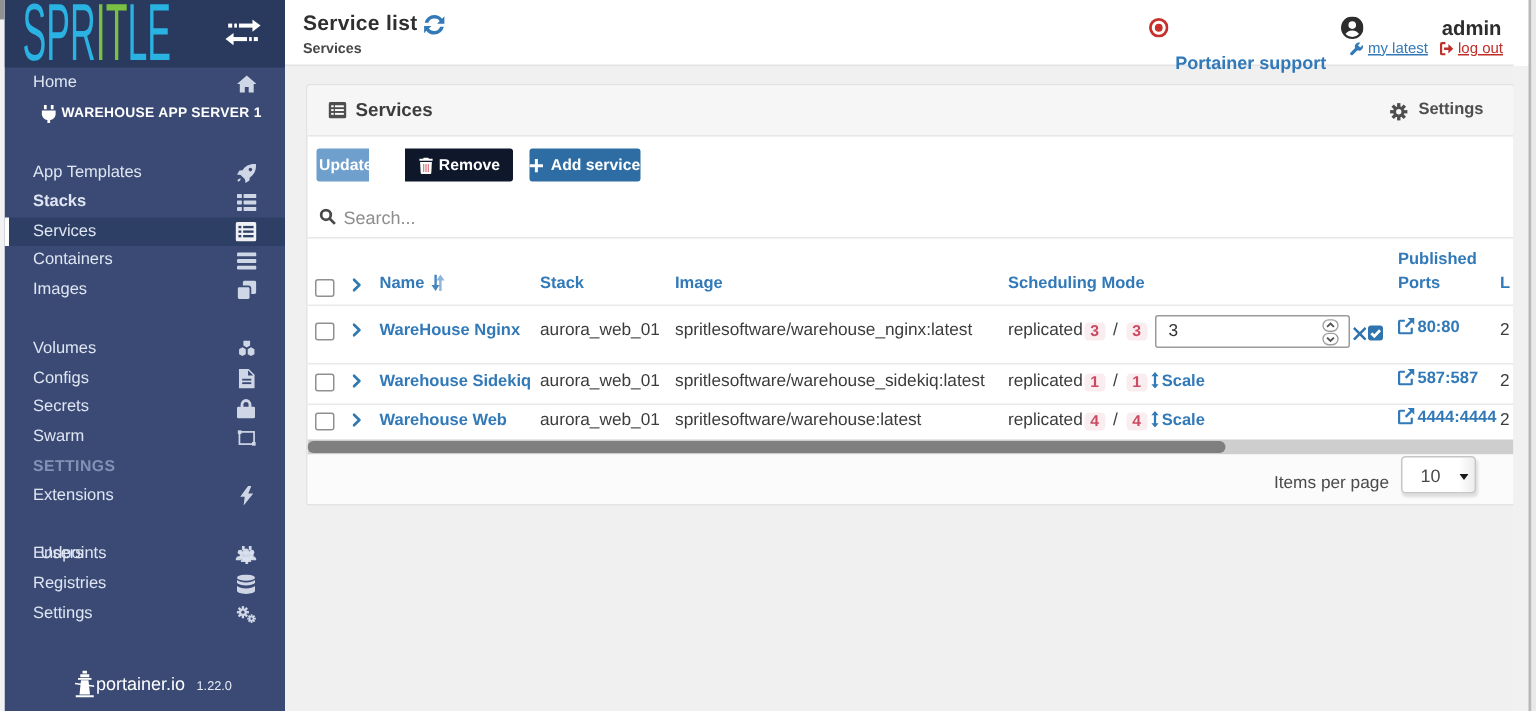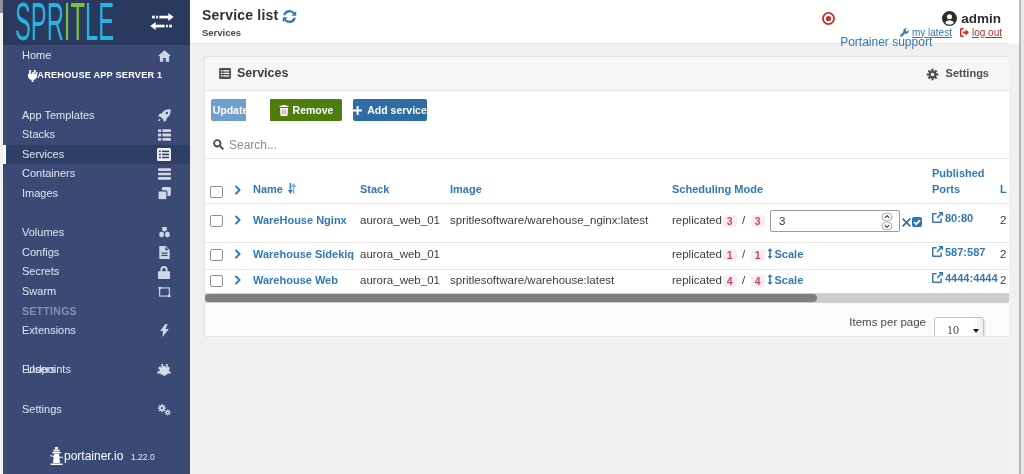--- a/index.html
+++ b/index.html
@@ -16,60 +16,60 @@
   #edgeRline { left:1019px; top:0; width:2px; height:474px; background:#b6b8ba; z-index:52; }
   #edgeRout { left:1021px; top:0; width:3px; height:474px; background:#e9e9ea; z-index:52; }
 
   
   #sidebar { left:3px; top:0; width:187px; height:474px; background:#3a4a74; z-index:10; }
   #logoarea { position:absolute; left:0; top:0; width:187px; height:45px; background:#293a5e; }
   .mrow { position:absolute; left:0; width:187px; height:19.6px; line-height:19.6px; color:#dfe5f2; font-size:11px; font-weight:400; white-space:nowrap; padding-left:19px; }
   .mrow .micon { position:absolute; right:19px; top:50%; transform:translateY(-50%); width:14px; height:14px; display:flex; align-items:center; justify-content:center; opacity:0.92; }
   .mrow.active { background:#2e3f66; border-left:3px solid #ffffff; padding-left:16px; }
   .mhead { position:absolute; left:0; width:187px; height:19.6px; line-height:19.6px; color:#8292b5; font-size:10.5px; font-weight:700; padding-left:19px; letter-spacing:0.3px; }
-  #srvrow { position:absolute; left:0; top:66px; width:187px; height:19.6px; line-height:19.6px; color:#ffffff; font-size:9.2px; letter-spacing:-0.1px; white-space:nowrap; font-weight:700; padding-left:26px; letter-spacing:0.2px; }
+  #srvrow { position:absolute; left:0; top:66px; width:187px; height:19.6px; line-height:19.6px; color:#ffffff; font-size:9.2px; letter-spacing:-0.1px; white-space:nowrap; font-weight:700; padding-left:38px; letter-spacing:0.2px; }
   #srvrow svg { position:absolute; left:24px; top:4px; }
   #sbfooter { position:absolute; left:0; top:446px; width:187px; height:22px; color:#ffffff; }
 
   
   #topbar { left:190px; top:0; width:834px; height:44px; background:#ffffff; border-bottom:1px solid #e2e2e2; z-index:5; }
   #title { position:absolute; left:12px; top:7px; font-size:14px; font-weight:700; color:#2f2f2f; letter-spacing:0.2px; }
   #crumb { position:absolute; left:12px; top:27px; font-size:9.5px; font-weight:700; color:#474747; }
   #titleref { position:absolute; left:92px; top:9px; }
   #hdr1 { position:absolute; right:23px; top:10px; height:16px; display:flex; align-items:center; }
   #hdr2 { position:absolute; right:22px; top:26px; height:12px; display:flex; align-items:center; }
 
   
   #widget { left:204px; top:56px; width:806px; height:281px; background:#ffffff; border:1px solid #e3e3e3; border-radius:2px; z-index:5; overflow:hidden; }
   #phead { position:absolute; left:0; top:0; width:804px; height:34px; background:#f6f6f6; border-bottom:1px solid #e7e7e7; }
   #ptitle { position:absolute; left:32px; top:9px; font-size:12.5px; font-weight:700; color:#3c3c3c; }
   #pset { position:absolute; right:20px; top:10px; font-size:11px; font-weight:700; color:#4e4e4e; }
   .btn { position:absolute; top:42px; height:22px; white-space:nowrap; border-radius:2px; color:#fff; font-size:10.5px; font-weight:700; display:flex; align-items:center; justify-content:center; }
   #btnupd { left:6px; width:35px; background:#6f9fcd; border-radius:2px 0 0 2px; }
-  #btnrem { left:65px; width:72px; background:#4d7c0f; border-radius:0 2px 2px 0; }
+  #btnrem { left:65px; width:72px; background:#0f172a; border-radius:0 2px 2px 0; }
   #btnadd { left:148px; width:74px; background:#2e6da4; }
   #searchrow { position:absolute; left:0; top:76px; width:804px; height:26px; border-bottom:1px solid #e7e7e7; }
   #searchtxt { position:absolute; left:24px; top:5px; font-size:12px; color:#8d8d8d; }
 
   
   .cb { position:absolute; width:12.5px; height:12.5px; border:1.2px solid #909090; border-radius:2px; background:#fff; }
   .th { position:absolute; color:#3279b8; font-size:11px; font-weight:700; }
   .td { position:absolute; color:#3c3c3c; font-size:11.5px; font-weight:400; white-space:nowrap; }
   .tdlink { position:absolute; color:#3279b8; font-size:11px; font-weight:700; white-space:nowrap; }
   .badge { position:absolute; width:13.5px; height:12px; background:#f9edf0; color:#cc4961; border-radius:3px; font-size:10.5px; font-weight:700; text-align:center; line-height:12px; }
   .rowline { position:absolute; left:0; width:804px; height:1px; background:#e9e9e9; }
 
   
   #hscroll { position:absolute; left:0; top:236px; width:804px; height:10px; background:#cecece; }
   #hthumb { position:absolute; left:0; top:1px; width:612px; height:8px; background:#7f7f7f; border-radius:4px; }
 
   
   #wfoot { position:absolute; left:0; top:246px; width:804px; height:34px; background:#fbfbfb; }
   #ipp { position:absolute; right:83px; top:12.5px; font-size:11.5px; color:#4a4a4a; }
-  #sel { position:absolute; right:25px; top:14px; width:50px; height:25px; background:linear-gradient(to right,#ffffff 78%,#ededed 100%); border:1px solid #c6c6c6; border-radius:3px; font-size:12px; color:#4a4a4a; box-shadow:1px 2px 2px rgba(0,0,0,0.12);font-family:Liberation Serif, serif; }
+  #sel { position:absolute; right:25px; top:1px; width:50px; height:25px; background:linear-gradient(to right,#ffffff 78%,#ededed 100%); border:1px solid #c6c6c6; border-radius:3px; font-size:12px; color:#4a4a4a; box-shadow:1px 2px 2px rgba(0,0,0,0.12); }
   #sel .val { position:absolute; left:12px; top:4.5px; }
   #sel .car { position:absolute; right:4px; top:0; width:7px; height:25px; display:flex; align-items:center; justify-content:center; }
 
   
   #numin { position:absolute; left:565px; top:153px; width:130px; height:22px; background:#fff; border:1px solid #9b9b9b; border-radius:2px; }
   #numin .v { position:absolute; left:8px; top:4px; font-size:11.5px; color:#333; }
   #numin .sp { position:absolute; right:5px; top:1px; width:14px; height:19px; }
   .bluecb { position:absolute; width:10px; height:10px; background:#2e74ae; border-radius:2px; }
 </style>
 </head>
@@ -114,21 +114,21 @@
       </svg>
     WAREHOUSE APP SERVER 1
   </div>
   <div class="mrow" style="top:105.5px;">App Templates
     <span class="micon">
         <svg width="13" height="13" viewBox="0 0 16 16" fill="#dce3f1">
           <path d="M15.5.5 C11 0 6.8 1.8 4.6 5.5 L2 5.8 0 9 l3 .5 3.5 3.5 L7 16 l3.2-2 .3-2.6 C14.2 9.2 16 5 15.5.5 z M11 6.5 a1.5 1.5 0 1 1 0-3 1.5 1.5 0 0 1 0 3 z M1 15 c1-.3 2.2-1.5 2-2.5 C2 12 1 13 .5 13.5.3 14 .8 14.8 1 15 z"></path>
         </svg>
       </span>
   </div>
-  <div class="mrow" style="top:125.1px;">Stacks
+  <div class="mrow" style="top:125.1px;font-weight:bold;">Stacks
     <span class="micon">
         <svg width="13" height="12" viewBox="0 0 16 14" fill="#dce3f1">
           <rect x="0" y="0" width="4" height="3.4" rx="0.6"></rect>
           <rect x="5.4" y="0" width="10.6" height="3.4" rx="0.6"></rect>
           <rect x="0" y="5.3" width="4" height="3.4" rx="0.6"></rect>
           <rect x="5.4" y="5.3" width="10.6" height="3.4" rx="0.6"></rect>
           <rect x="0" y="10.6" width="4" height="3.4" rx="0.6"></rect>
           <rect x="5.4" y="10.6" width="10.6" height="3.4" rx="0.6"></rect>
         </svg>
       </span>
@@ -212,20 +212,29 @@
           <path d="M0 11 c0-2.3 1.5-3.6 4-3.6 .9 0 1.7.2 2.3.5 C5.4 8.8 4.9 10 4.9 11 z M13.1 11 c0-1 -.5-2.2 -1.4-3.1 .6-.3 1.4-.5 2.3-.5 2.5 0 4 1.3 4 3.6 z"></path>
           <circle cx="9" cy="3.6" r="2.6"></circle>
           <path d="M4.6 12.6 c0-2.8 1.8-4.4 4.4-4.4 s4.4 1.6 4.4 4.4 z"></path>
         </svg>
       </span>
   </div>
   <div class="mrow" style="top:360.3px;">Endpoints
     <span class="micon">
         <svg width="11" height="12" viewBox="0 0 12 13" fill="#dce3f1">
           <path d="M2.5 0 h2 v3 h-2 z M7.5 0 h2 v3 h-2 z M1 4 h10 v3 a5 5 0 0 1 -4 3.9 V13 H5 V10.9 A5 5 0 0 1 1 7 z"></path>
+        </svg>
+      </span>
+  </div>
+  <div class="mrow" style="top:379.9px;">Registries
+    <span class="micon">
+        <svg width="12" height="13" viewBox="0 0 14 15" fill="#dce3f1">
+          <ellipse cx="7" cy="2.4" rx="7" ry="2.4"></ellipse>
+          <path d="M0 4.2 c1.4 1.3 4 1.9 7 1.9 s5.6-.6 7-1.9 v2.4 c-1.4 1.3-4 1.9-7 1.9 S1.4 7.9 0 6.6 z"></path>
+          <path d="M0 8.9 c1.4 1.3 4 1.9 7 1.9 s5.6-.6 7-1.9 v3.7 c0 1.3-3.1 2.4-7 2.4 S0 13.9 0 12.6 z"></path>
         </svg>
       </span>
   </div>
   <div class="mrow" style="top:399.5px;">Settings
     <span class="micon">
         <svg width="15" height="13" viewBox="0 0 17 14.5">
           <circle cx="6" cy="5.6" r="3.1" fill="#dce3f1"></circle>
           <rect x="5.05" y="0.70" width="1.9" height="3.00" fill="#dce3f1" transform="rotate(0.0 6 5.6)"></rect>
           <rect x="5.05" y="0.70" width="1.9" height="3.00" fill="#dce3f1" transform="rotate(45.0 6 5.6)"></rect>
           <rect x="5.05" y="0.70" width="1.9" height="3.00" fill="#dce3f1" transform="rotate(90.0 6 5.6)"></rect>
@@ -269,25 +278,25 @@
       <path d="M8 1 a7 7 0 0 1 5.6 2.8 L15.2 2 V7.2 H10 L11.9 5.3 A4.4 4.4 0 0 0 8 3.6 4.5 4.5 0 0 0 3.8 6.6 H1.2 A7 7 0 0 1 8 1 z M8 15 A7 7 0 0 1 2.4 12.2 L.8 14 V8.8 H6 L4.1 10.7 a4.4 4.4 0 0 0 3.9 1.7 4.5 4.5 0 0 0 4.2-3 h2.6 A7 7 0 0 1 8 15 z"></path>
     </svg>
   <div id="crumb">Services</div>
 
   <div id="hdr1">
     <svg width="13" height="13" viewBox="0 0 14 14" style="margin-right:5px;">
         <circle cx="7" cy="7" r="7" fill="#c9302c"></circle>
         <circle cx="7" cy="7" r="3.9" fill="none" stroke="#ffffff" stroke-width="2.2"></circle>
         <circle cx="7" cy="7" r="1.6" fill="#c9302c"></circle>
       </svg>
-    <span style="font-size:12px;font-weight:400;color:#3279b8;margin-top:48px;">Portainer support</span>
+    <span style="font-size:12px;font-weight:700;color:#3279b8;margin-top:48px;">Portainer support</span>
     <svg width="15" height="15" viewBox="0 0 16 16" style="margin-left:10px;margin-right:4px;">
         <path d="M8 0 A8 8 0 1 0 8 16 A8 8 0 0 0 8 0 z M8 3.4 a2.7 2.7 0 1 1 0 5.4 2.7 2.7 0 0 1 0-5.4 z M8 14.6 a6.6 6.6 0 0 1 -4.8-2.1 c.8-1.6 2.6-2.6 4.8-2.6 s4 1 4.8 2.6 A6.6 6.6 0 0 1 8 14.6 z" fill="#2d2d2d"></path>
       </svg>
-    <span style="font-size:13.5px;font-weight:700;color:#2d2d2d;">admin</span>
+    <span style="font-size:13.5px;font-weight:700;color:#2d2d2d;margin-left:48px;">admin</span>
   </div>
   <div id="hdr2">
     <svg width="9" height="9" viewBox="0 0 10 10" fill="#3279b8" style="margin-right:3px;">
         <path d="M9.4 2.3 A3 3 0 0 1 5.5 6.2 L2.2 9.5 A1.2 1.2 0 0 1 .5 7.8 L3.8 4.5 A3 3 0 0 1 7.7 .6 L5.9 2.4 7.6 4.1 z"></path>
       </svg>
     <span style="font-size:10px;color:#3279b8;text-decoration:underline;">my latest</span>
     <span style="width:8px;"></span>
     <svg width="9" height="9" viewBox="0 0 10 10" fill="#bf2e29" style="margin-right:3px;">
         <path d="M0 1.5 A1.5 1.5 0 0 1 1.5 0 H4 V1.6 H1.6 V8.4 H4 V10 H1.5 A1.5 1.5 0 0 1 0 8.5 z M6.2 1.4 L9.8 5 6.2 8.6 V6 H3 V4 h3.2 z"></path>
       </svg>
@@ -411,20 +420,21 @@
   <div class="tdlink" style="left:740px; top:155px; font-weight:600;">80:80</div>
   <div class="td" style="left:795px; top:156.5px;">2</div>
   <div class="rowline" style="top:184.5px;"></div>
 
   <div class="cb" style="left:5px; top:191.5px;"></div>
   <svg width="6" height="10" viewBox="0 0 6 10" style="position:absolute;left:30px;top:192px;" fill="none" stroke="#2f79b3" stroke-width="1.8" stroke-linecap="round" stroke-linejoin="round">
       <path d="M1 1.5 L4.6 5 L1 8.5"></path>
     </svg>
   <div class="tdlink" style="left:48px; top:190.5px;">Warehouse Sidekiq</div>
   <div class="td" style="left:155px; top:190.5px;">aurora_web_01</div>
+  <div class="td" style="left:245px; top:190.5px;">spritlesoftware/warehouse_sidekiq:latest</div>
   <div class="td" style="left:467px; top:190.5px;">replicated</div>
   <div class="badge" style="left:518px; top:191.5px;">1</div>
   <div class="td" style="left:537px; top:190.5px;">/</div>
   <div class="badge" style="left:546px; top:191.5px;">1</div>
   <svg width="6" height="11" viewBox="0 0 6 11" style="position:absolute;left:561.5px;top:191px;" fill="#3279b8">
       <path d="M3 0 L5.4 2.9 H3.75 V8.1 H5.4 L3 11 0.6 8.1 H2.25 V2.9 H0.6 z"></path>
     </svg>
   <div class="tdlink" style="left:569.5px; top:190.5px;">Scale</div>
   <svg width="11" height="11" viewBox="0 0 12 12" style="position:absolute;left:727px;top:188.5px;" fill="#3279b8">
       <path d="M0 2.5 A1.3 1.3 0 0 1 1.3 1.2 H5 V2.8 H1.6 V10.4 H9.2 V7 h1.6 v3.7 A1.3 1.3 0 0 1 9.5 12 H1.3 A1.3 1.3 0 0 1 0 10.7 z M7 0 h5 v5 L10.1 3.1 6.2 7 5 5.8 8.9 1.9 z"></path>

